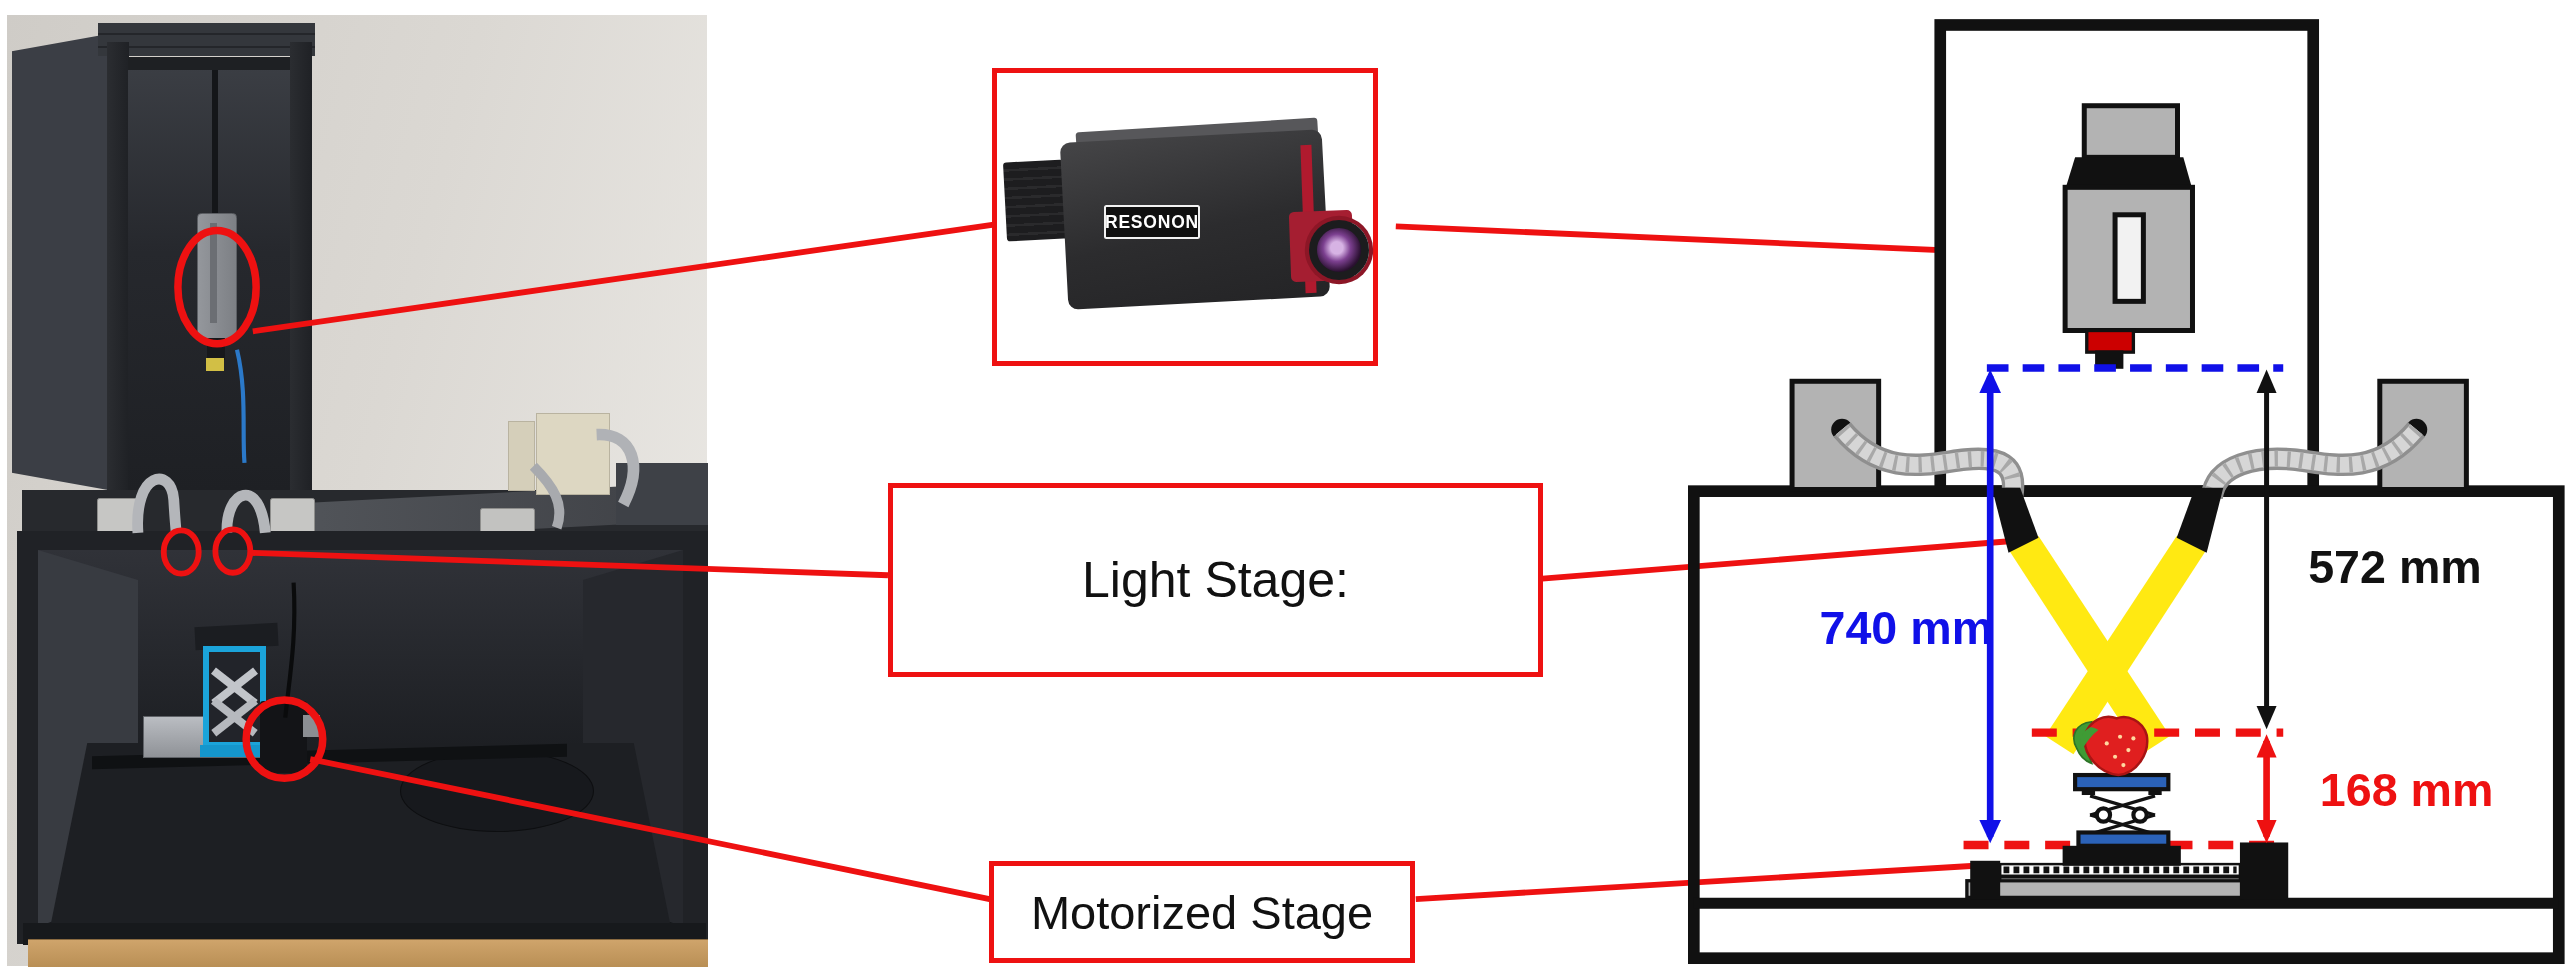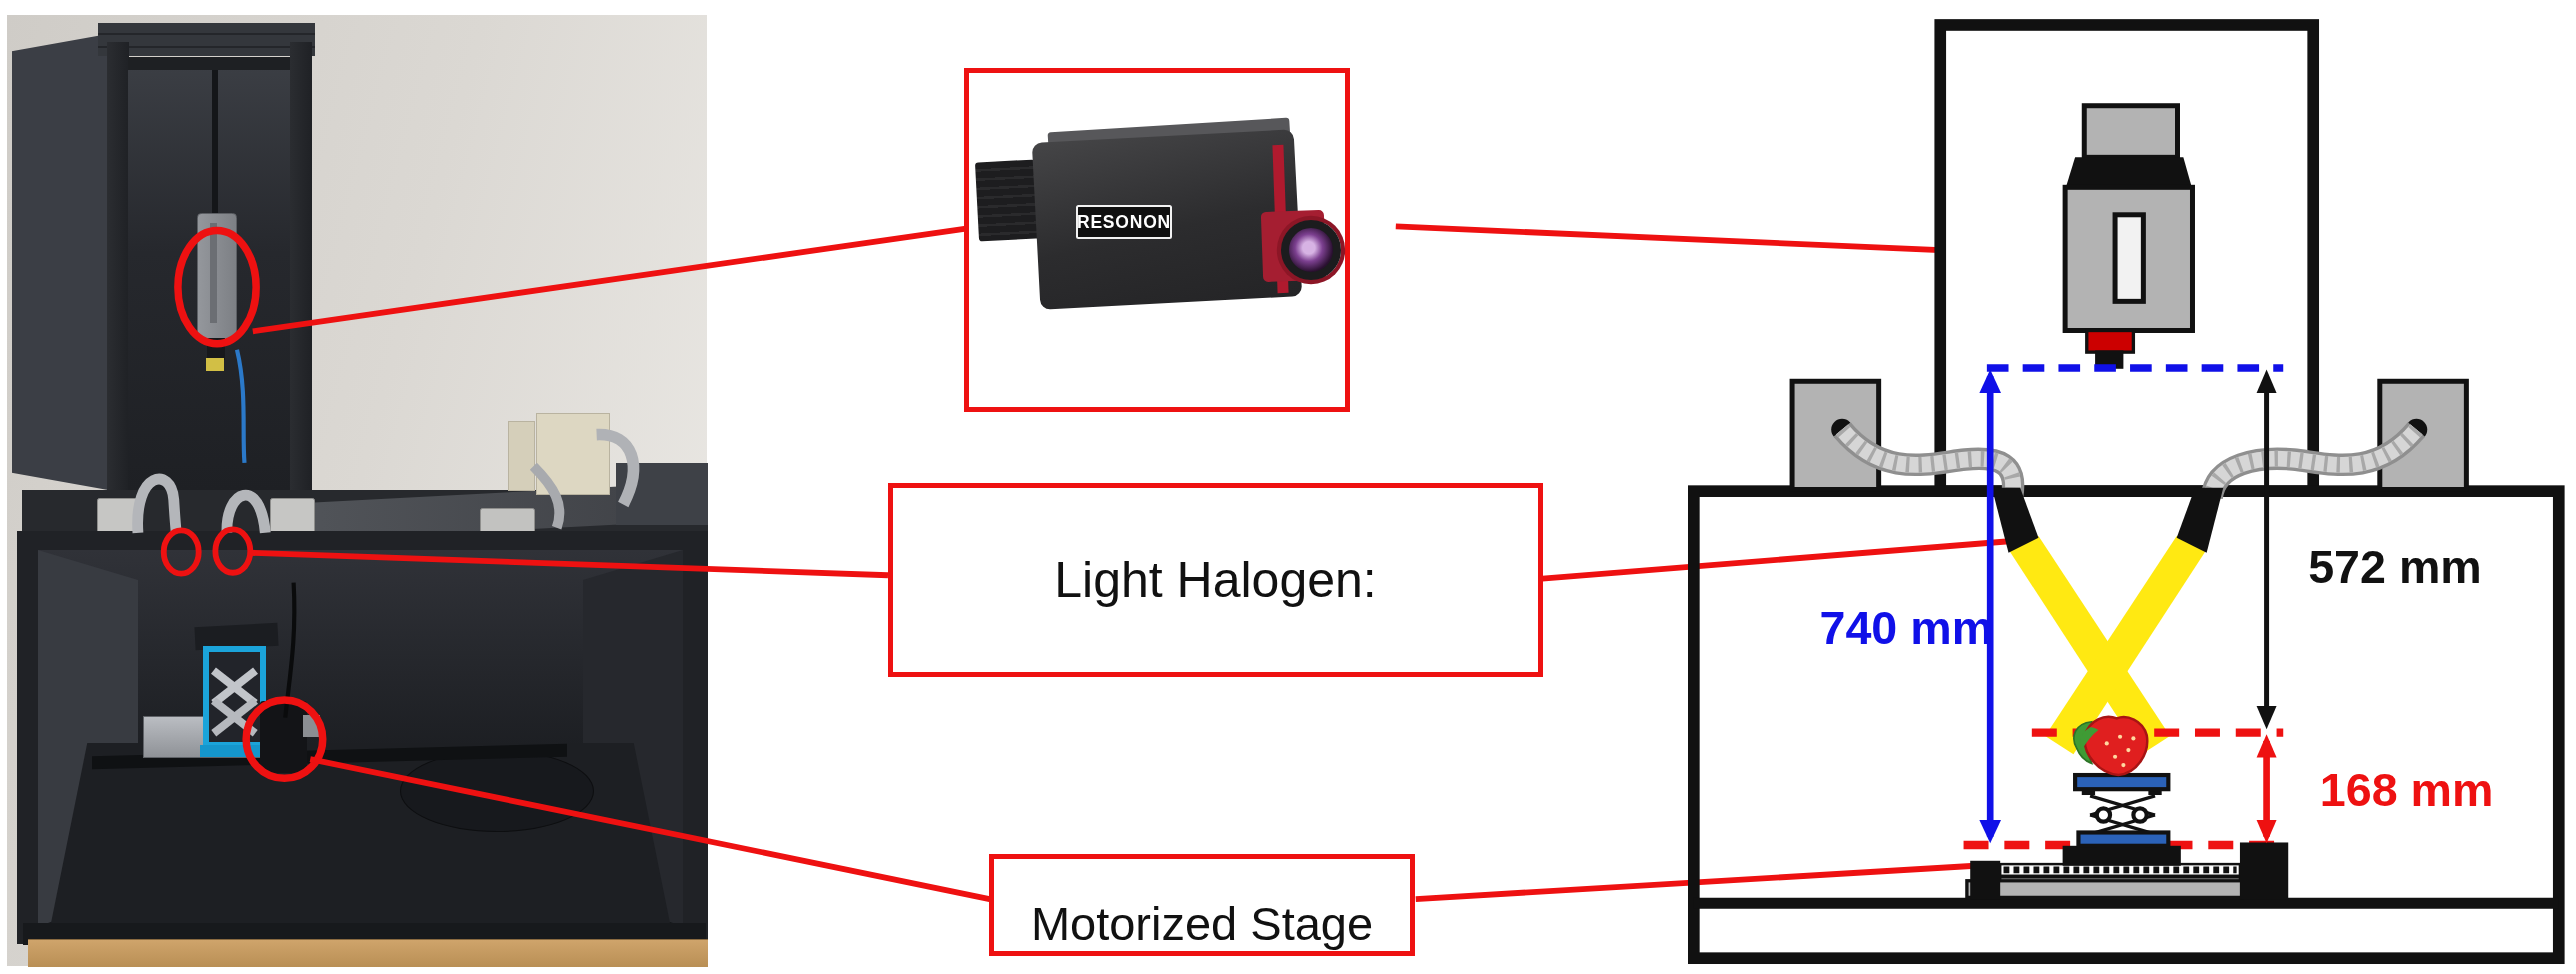--- a/index.html
+++ b/index.html
@@ -3,21 +3,21 @@
 <meta charset="utf-8">
 <style>
   html,body{margin:0;padding:0;background:#ffffff;}
   #canvas{position:relative;width:2576px;height:974px;background:#ffffff;overflow:hidden;
           font-family:"Liberation Sans",sans-serif;}
   .p{position:absolute;}
   svg{position:absolute;left:0;top:0;}
   .callout{position:absolute;background:#ffffff;border:5.8px solid #ee1111;box-sizing:border-box;z-index:30;}
   .callout-text{color:#111;text-align:center;}
   .lightbox{display:flex;flex-direction:column;justify-content:space-evenly;align-items:center;}
-  .stagebox{display:flex;align-items:flex-end;justify-content:center;}
+  .stagebox{display:flex;align-items:center;justify-content:center;margin-top:7px;}
   #photo-layer{z-index:1;}
   #overlay-svg{z-index:20;}
   .measure-label{font-weight:bold;font-size:56px;font-family:"Liberation Sans",sans-serif;}
   .resonon-label{display:flex;align-items:center;justify-content:center;background:#101010;
                  border:2.5px solid #f2f2f2;border-radius:2.5px;color:#fff;font-weight:bold;
                  font-size:17.5px;letter-spacing:0.8px;}
 </style>
 </head>
 <body>
 
@@ -179,34 +179,34 @@
         <polygon points="2722,882 2710,910 2734,910" fill="#ee1111"></polygon>
         <polygon points="2722,1013 2710,985 2734,985" fill="#ee1111"></polygon>
       </g>
 
       <text x="2185" y="773" class="measure-label" fill="#1010e8">740 mm</text>
       <text x="2772" y="700" class="measure-label" fill="#111111">572 mm</text>
       <text x="2786" y="968" class="measure-label" fill="#ee1111">168 mm</text>
     </g>
   </svg>
 
-  <div class="callout" style="left:964px;top:68px;width:386px;height:344px;">
+  <div class="callout" style="left:992px;top:68px;width:386px;height:298px;">
     <div class="p" style="left:79px;top:52px;width:242px;height:21.7px;background:#57575a;transform:rotate(-3.5deg);border-radius:3.3px;"></div>
     <div class="p" style="left:8.3px;top:88px;width:60px;height:79px;background:repeating-linear-gradient(180deg,#1d1d1f 0 6.7px,#2a2a2c 6.7px 9.2px);border-radius:3.3px;transform:rotate(-3deg);"></div>
     <div class="p" style="left:67px;top:63px;width:262px;height:167px;background:linear-gradient(170deg,#454547,#2c2c2e 55%,#242426);border-radius:10px;transform:rotate(-3deg);"></div>
     <div class="p" style="left:306px;top:72px;width:10.8px;height:148px;background:#b01a2e;transform:rotate(-2deg);"></div>
     <div class="p" style="left:293px;top:138px;width:63px;height:70px;background:#a51e31;border-radius:5px;transform:rotate(-2deg);"></div>
     <div class="p" style="left:312px;top:147px;width:60px;height:60px;border-radius:50%;background:radial-gradient(circle at 45% 45%,#d7b3e4 0 18%,#7c4090 40%,#2a1030 70%);border:8.3px solid #1c1c1e;box-shadow:0 0 0 4.2px #8c1626;box-sizing:border-box;"></div>
     <div class="p resonon-label" style="left:107px;top:132px;width:92px;height:30px;">
       <span>RESONON</span>
     </div>
   </div>
 
   <div class="callout lightbox" style="left:888px;top:483px;width:655px;height:194px;">
-    <div class="callout-text" style="font-size:50px;">Light Halogen:</div>
+    <div class="callout-text" style="font-size:50px;">Light Stage:</div>
   </div>
 
   <div class="callout stagebox" style="left:989px;top:854px;width:426px;height:102px;">
     <div class="callout-text" style="font-size:47px;">Motorized Stage</div>
   </div>
 
 </div>
 
 
 </body></html>

